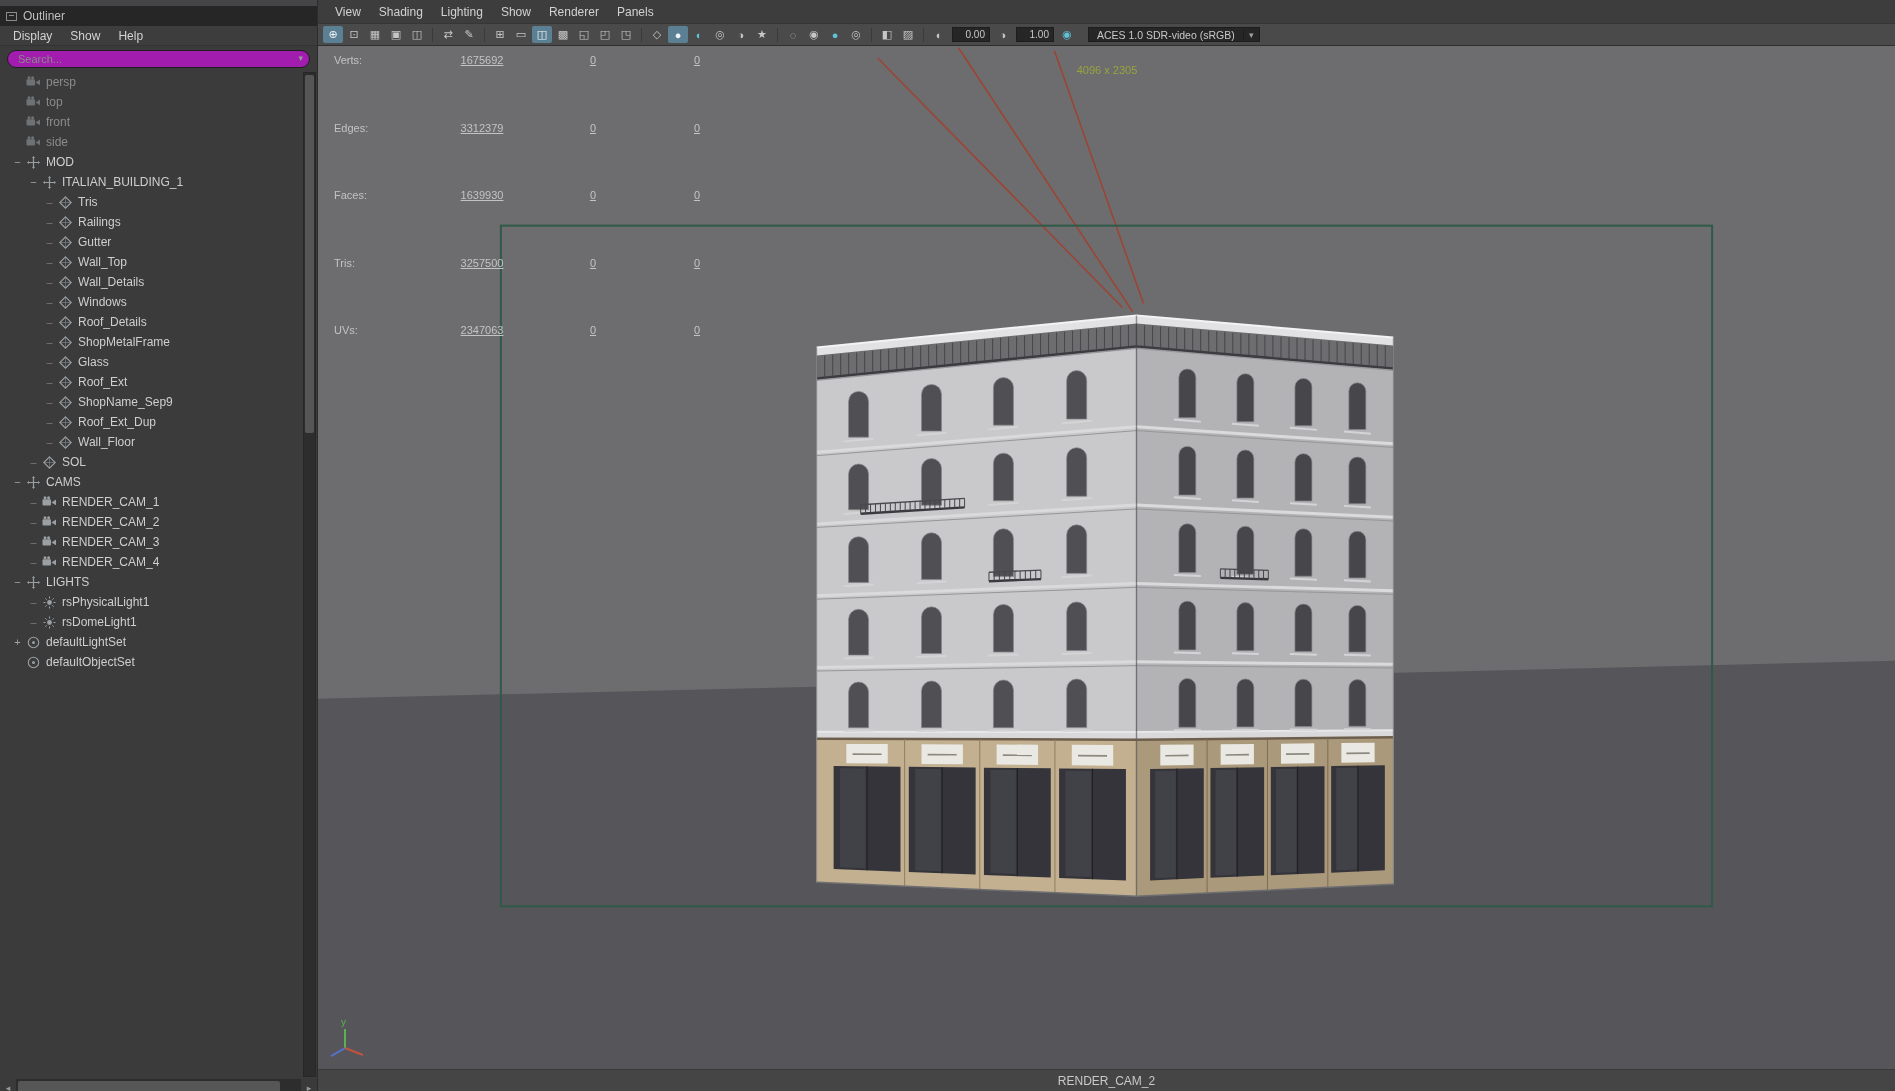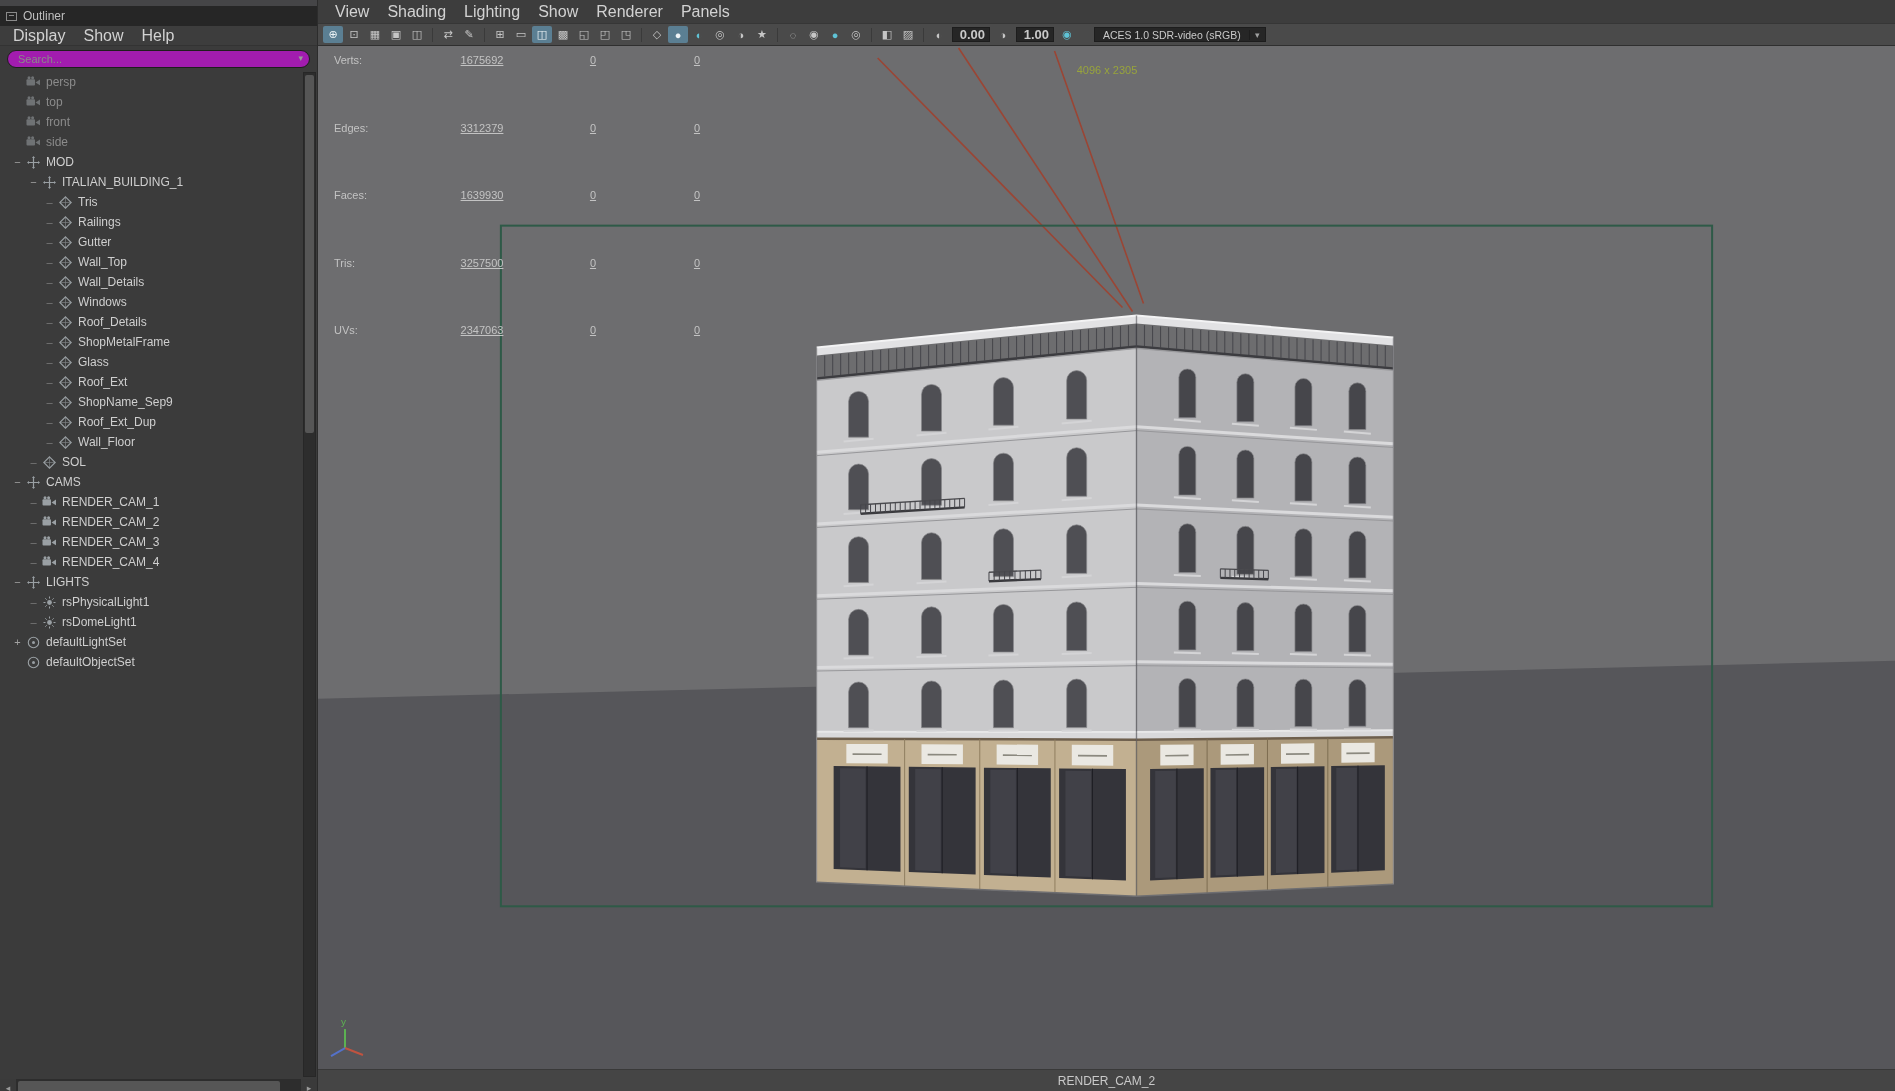--- a/index.html
+++ b/index.html
@@ -7,21 +7,21 @@
   .app{position:relative;width:1895px;height:1091px;background:#454547;overflow:hidden;
        font-family:"Liberation Sans","DejaVu Sans",sans-serif;color:#ccc;}
 
   
   .outliner{position:absolute;left:0;top:6px;width:317px;height:1091px;background:#3b3b3b;}
   .outl-header{height:20px;background:#262626;display:flex;align-items:center;gap:6px;padding:0 6px;}
   .panel-icon{width:11px;height:9px;border:1px solid #8a8a8a;position:relative;flex:0 0 11px;}
   .panel-icon:after{content:"";position:absolute;left:2px;top:2px;right:2px;border-top:1px solid #8a8a8a;}
   .outl-title{font-size:12px;color:#bfbfbf;}
   .outl-menubar{height:20px;background:#3d3d3d;display:flex;align-items:center;padding:0 4px;border-bottom:1px solid #333;}
-  .menu-item{font-size:16px;color:#d2d2d2;padding:1px 9px;cursor:default;}
+  .menu-item{font-size:12px;color:#d2d2d2;padding:1px 9px;cursor:default;}
   .outl-search-row{height:26px;display:flex;align-items:center;padding:0 7px;position:relative;}
   .outl-search{flex:1;height:18px;background:#a21caf;border:1px solid #1e1e1e;border-radius:9px;
                color:#cfcfcf;font-size:11px;padding:0 24px 0 10px;outline:none;
                font-family:"Liberation Sans","DejaVu Sans",sans-serif;}
   .outl-search::placeholder{color:#8a8a8a;}
   .search-caret{position:absolute;right:14px;top:7px;font-size:9px;color:#9a9a9a;line-height:11px;}
   .outl-tree{position:absolute;top:66px;left:0;right:15px;bottom:18px;overflow:hidden;}
   .tree-row{height:20px;display:flex;align-items:center;font-size:12px;color:#cfcfcf;white-space:nowrap;}
   .tree-row.dim .tree-label{color:#8b8b8b;}
   .tree-row.dim svg{opacity:.55;}
@@ -41,24 +41,24 @@
             display:flex;flex-direction:column;}
   .vp-menubar{height:23px;background:#3d3d3d;display:flex;align-items:center;padding-left:8px;flex:0 0 23px;}
   .vp-menubar .menu-item{padding:2px 9px;}
   .vp-toolbar{height:23px;flex:0 0 23px;background:#4a4a4a;border-top:1px solid #363636;border-bottom:1px solid #2f2f2f;
               display:flex;align-items:center;padding:0 5px;gap:1px;}
   .tbtn{width:20px;height:17px;display:flex;align-items:center;justify-content:center;font-size:11px;
         color:#c6c6c6;border-radius:2px;cursor:default;}
   .tbtn.active{background:#5b7f93;color:#eef4f7;}
   .tbtn.teal{color:#5fc3d6;}
   .tsep{width:1px;height:14px;background:#3a3a3a;margin:0 4px;flex:0 0 1px;}
-  .tfield{width:38px;height:15px;background:#262626;border:1px solid #1d1d1d;color:#c9c9c9;font-size:13px;
-          display:flex;align-items:center;justify-content:flex-end;padding:0 4px;margin:0 2px;font-weight:bold;}
+  .tfield{width:38px;height:15px;background:#262626;border:1px solid #1d1d1d;color:#c9c9c9;font-size:10px;
+          display:flex;align-items:center;justify-content:flex-end;padding:0 4px;margin:0 2px;}
   .tselect{height:15px;background:#262626;border:1px solid #1d1d1d;color:#c9c9c9;font-size:10.5px;
-           display:flex;align-items:center;margin-left:16px;}
+           display:flex;align-items:center;margin-left:10px;}
   .tselect .sel-text{padding:0 8px;}
   .tselect .sel-arrow{width:16px;text-align:center;border-left:1px solid #1d1d1d;color:#9fa0a0;font-size:9px;}
 
   .vp-canvas{position:relative;flex:1;background:#6d6d6f;overflow:hidden;}
   #scene{position:absolute;left:0;top:0;width:100%;height:100%;display:block;}
   .hud{position:absolute;left:16px;top:5px;display:grid;grid-template-columns:62px 76px 50px 62px;
        font-size:11px;color:#c3c3c3;line-height:19.5px;gap:48px;}
   .hud .num{text-align:center;text-decoration:underline;}
   .res-label{position:absolute;left:789px;top:18px;transform:translateX(-50%);font-size:11px;color:#98a43c;}
   .vp-bottom{height:22px;flex:0 0 22px;background:#454545;border-top:1px solid #393939;

